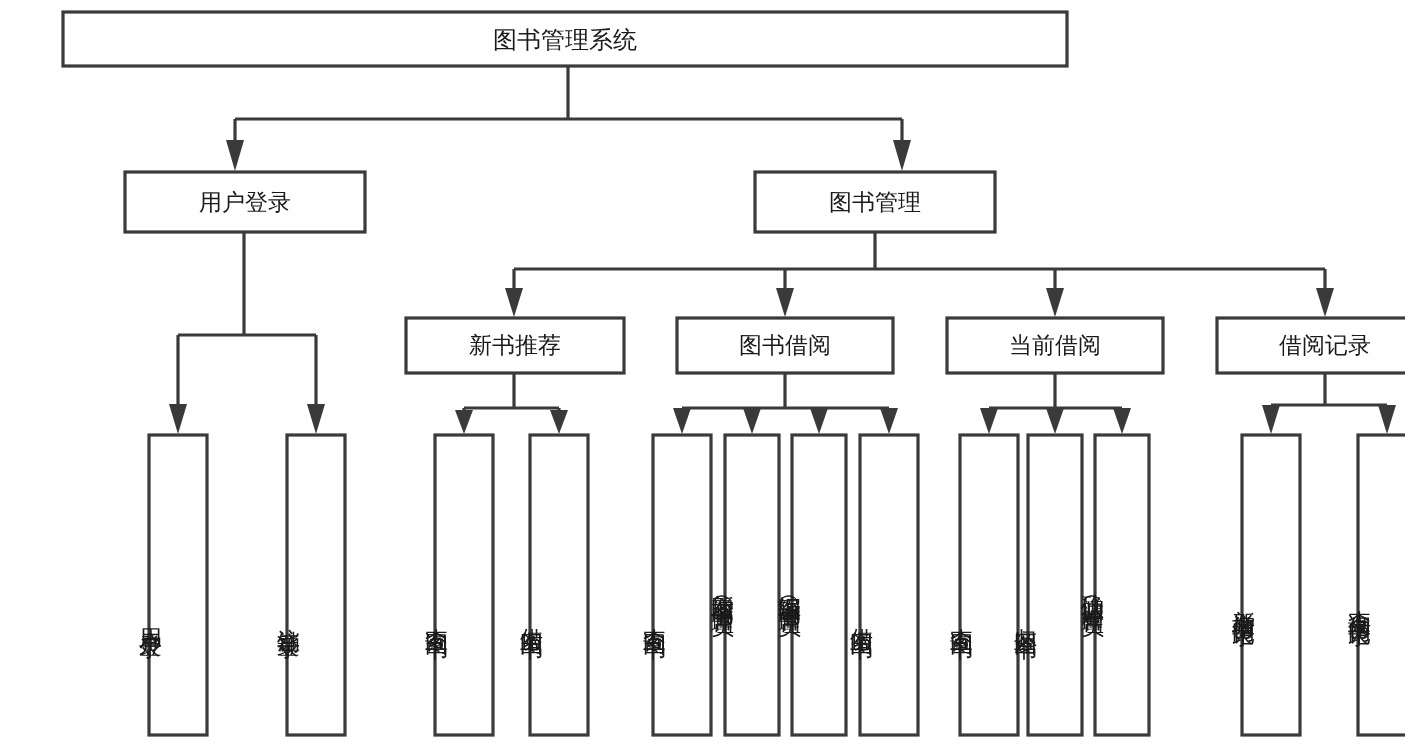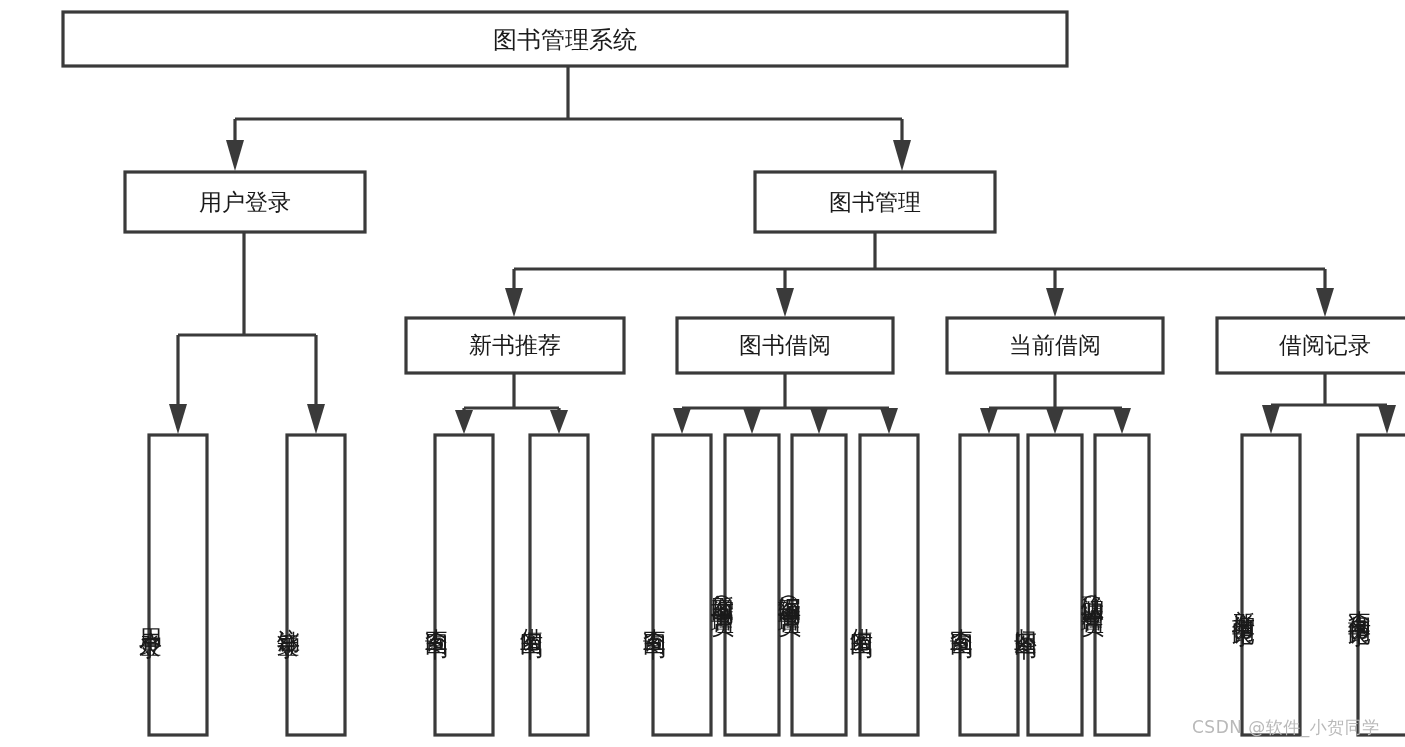--- a/index.html
+++ b/index.html
@@ -226,15 +226,14 @@
   <div class="vlabel" style="left:747px; top:443px; width:54px; height:292px;">编辑图书（管理员）</div>
   <div class="vlabel" style="left:815px; top:497px; width:58px; height:238px;">借阅图书</div>
 
   <div class="vlabel" style="left:915px; top:497px; width:58px; height:238px;">查询图书</div>
   <div class="vlabel" style="left:983px; top:497px; width:54px; height:238px;">归还图书</div>
   <div class="vlabel" style="left:1050px; top:443px; width:54px; height:292px;">确认归还（管理员）</div>
 
   <div class="vlabel" style="left:1197px; top:466px; width:58px; height:269px;">新增借阅记录</div>
   <div class="vlabel" style="left:1313px; top:466px; width:58px; height:269px;">查询借阅记录</div>
 
-  <div class="watermark">CSDN @软件_小贺同学</div>
 
 </div>
 
 </body></html>

